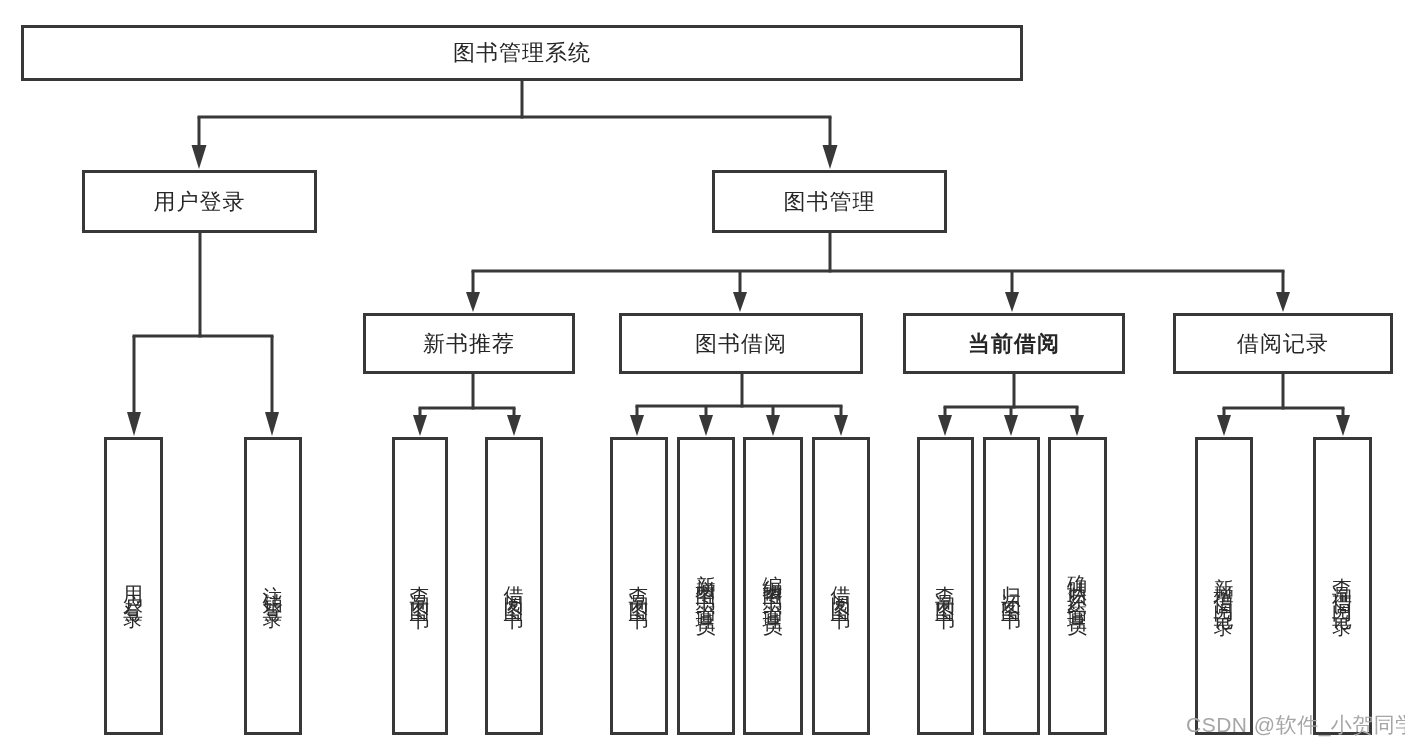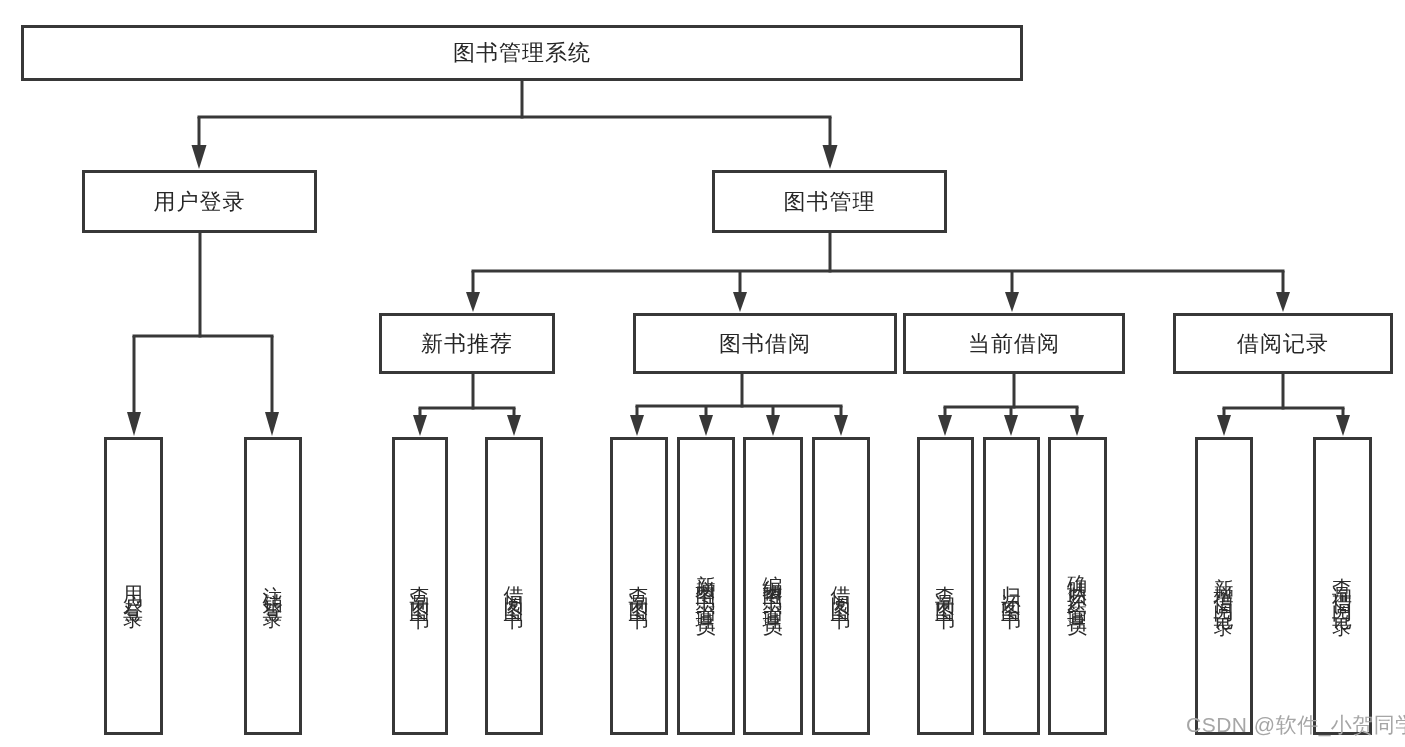--- a/index.html
+++ b/index.html
@@ -117,27 +117,27 @@
     <span>图书管理系统</span>
   </div>
 
   <div class="box h-node" style="left:82px;top:170px;width:235px;height:63px;">
     <span>用户登录</span>
   </div>
   <div class="box h-node" style="left:712px;top:170px;width:235px;height:63px;justify-content:center;">
     <span>图书管理</span>
   </div>
 
-  <div class="box h-node" style="left:379px;top:313px;width:176px;height:61px;">
+  <div class="box h-node" style="left:363px;top:313px;width:212px;height:61px;">
     <span>新书推荐</span>
   </div>
-  <div class="box h-node" style="left:633px;top:313px;width:264px;height:61px;">
+  <div class="box h-node" style="left:619px;top:313px;width:244px;height:61px;">
     <span>图书借阅</span>
   </div>
-  <div class="box h-node" style="left:903px;top:313px;width:222px;height:61px;">
+  <div class="box h-node" style="left:903px;top:313px;width:222px;height:61px;font-weight:bold;">
     <span>当前借阅</span>
   </div>
   <div class="box h-node" style="left:1173px;top:313px;width:220px;height:61px;">
     <span>借阅记录</span>
   </div>
 
   <div class="box leaf" style="left:104px;top:437px;width:59px;height:298px;">
     <span>用户登录</span>
   </div>
   <div class="box leaf" style="left:244px;top:437px;width:58px;height:298px;">

